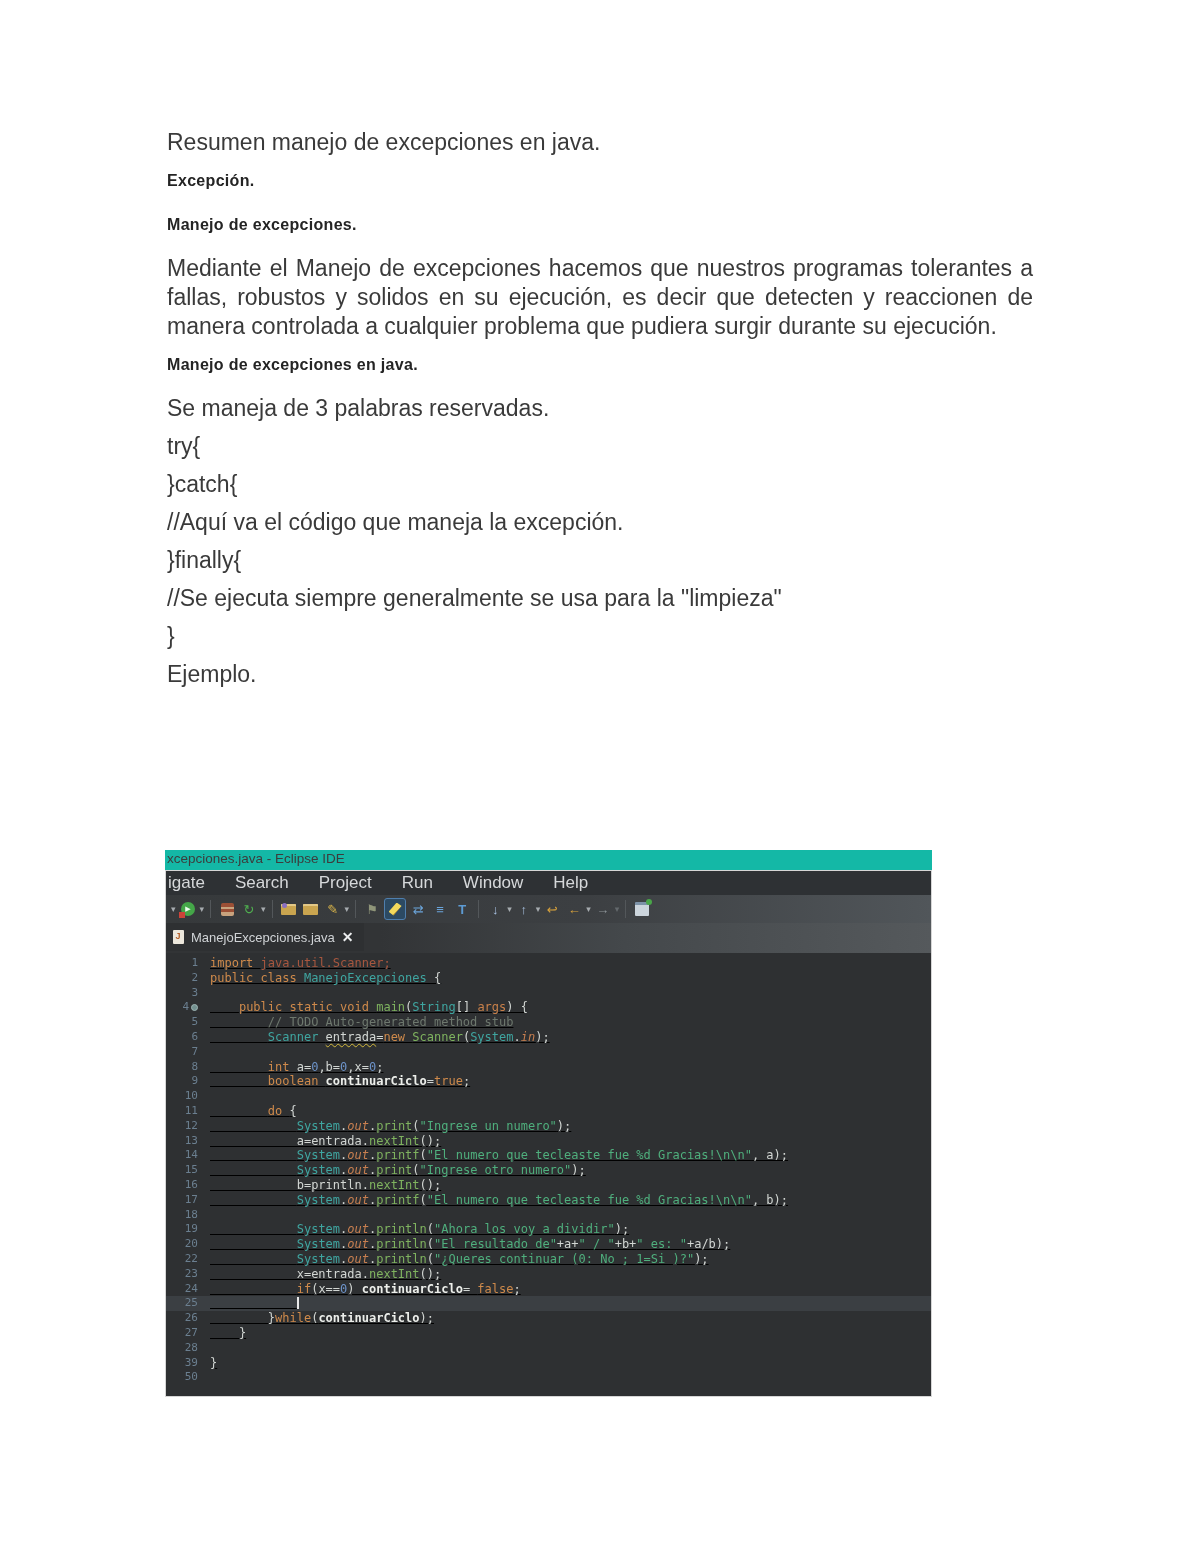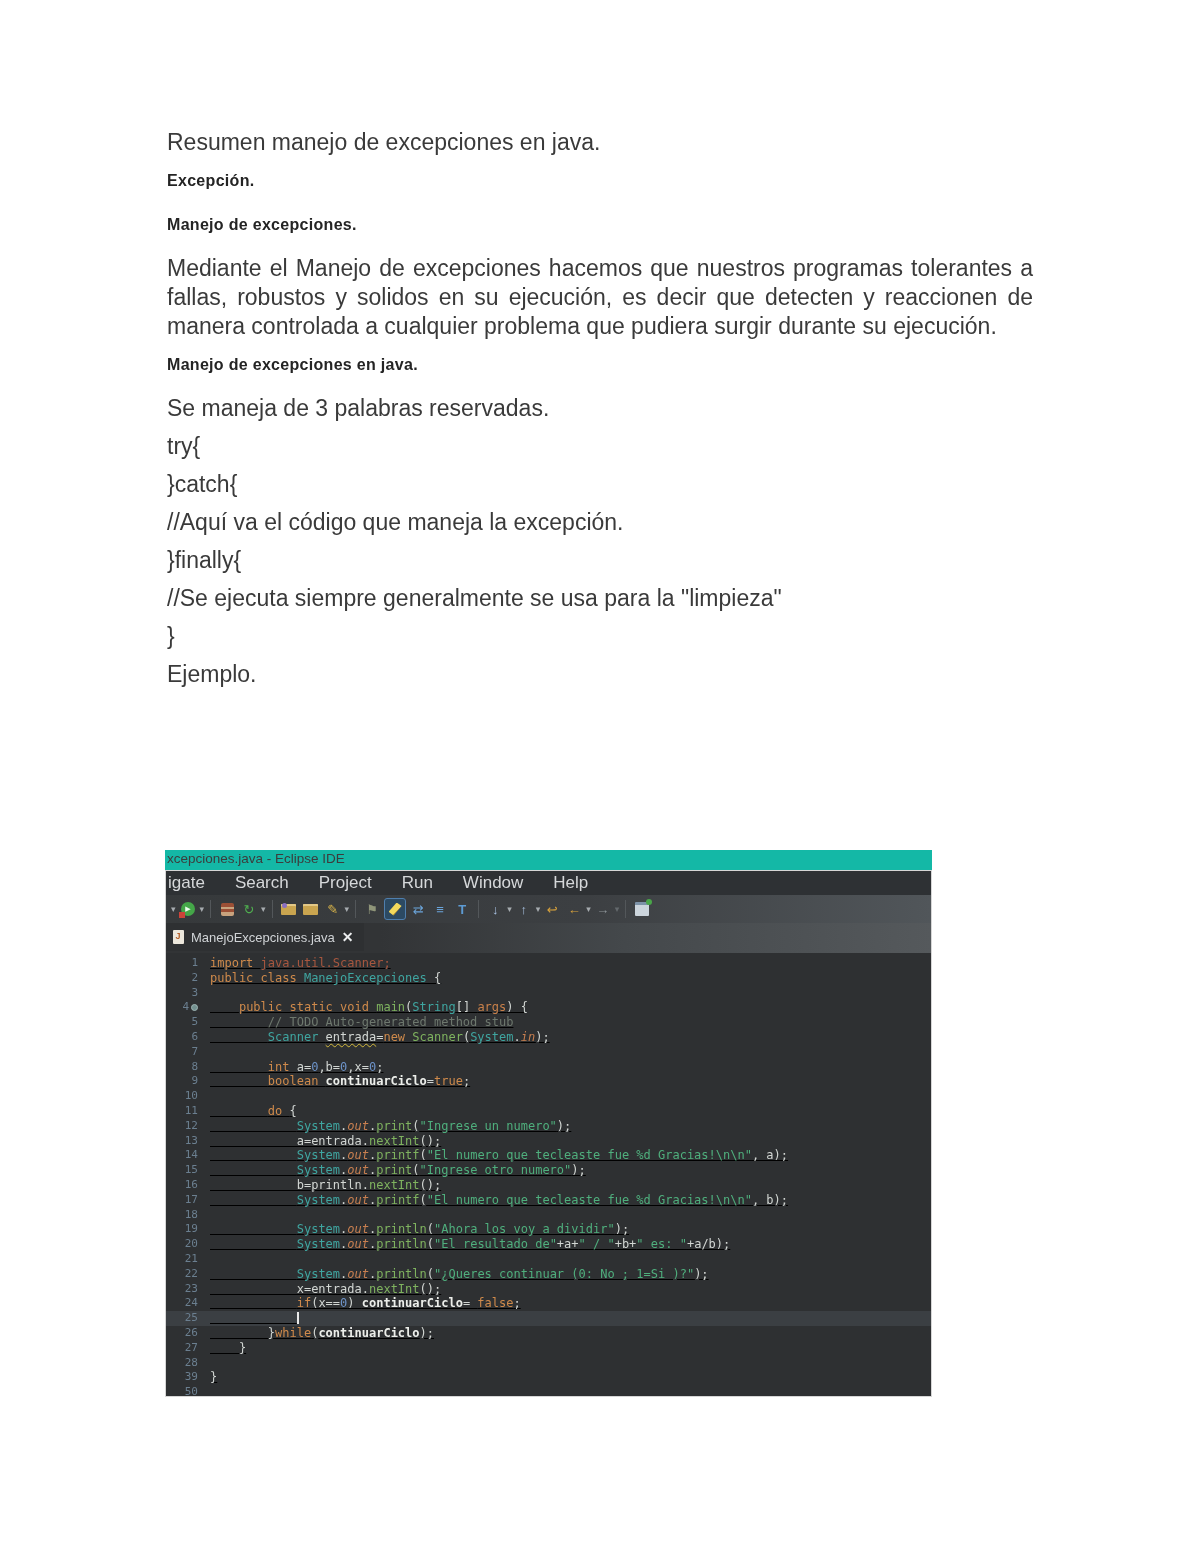--- a/index.html
+++ b/index.html
@@ -141,21 +141,20 @@
           <div class="cl" data-name="code-line"><span class="ln" data-name="line-number">11</span><span class="ct"><span class="tk-v">        </span><span class="tk-k">do </span><span class="tk-v">{</span></span></div>
           <div class="cl" data-name="code-line"><span class="ln" data-name="line-number">12</span><span class="ct"><span class="tk-v">            </span><span class="tk-t">System</span><span class="tk-v">.</span><span class="tk-f">out</span><span class="tk-v">.</span><span class="tk-m">print</span><span class="tk-v">(</span><span class="tk-s">"Ingrese un numero"</span><span class="tk-v">);</span></span></div>
           <div class="cl" data-name="code-line"><span class="ln" data-name="line-number">13</span><span class="ct"><span class="tk-v">            a=entrada.</span><span class="tk-m">nextInt</span><span class="tk-v">();</span></span></div>
           <div class="cl" data-name="code-line"><span class="ln" data-name="line-number">14</span><span class="ct"><span class="tk-v">            </span><span class="tk-t">System</span><span class="tk-v">.</span><span class="tk-f">out</span><span class="tk-v">.</span><span class="tk-m">printf</span><span class="tk-v">(</span><span class="tk-s">"El numero que tecleaste fue %d Gracias!\n\n"</span><span class="tk-v">, a);</span></span></div>
           <div class="cl" data-name="code-line"><span class="ln" data-name="line-number">15</span><span class="ct"><span class="tk-v">            </span><span class="tk-t">System</span><span class="tk-v">.</span><span class="tk-f">out</span><span class="tk-v">.</span><span class="tk-m">print</span><span class="tk-v">(</span><span class="tk-s">"Ingrese otro numero"</span><span class="tk-v">);</span></span></div>
           <div class="cl" data-name="code-line"><span class="ln" data-name="line-number">16</span><span class="ct"><span class="tk-v">            b=println.</span><span class="tk-m">nextInt</span><span class="tk-v">();</span></span></div>
           <div class="cl" data-name="code-line"><span class="ln" data-name="line-number">17</span><span class="ct"><span class="tk-v">            </span><span class="tk-t">System</span><span class="tk-v">.</span><span class="tk-f">out</span><span class="tk-v">.</span><span class="tk-m">printf</span><span class="tk-v">(</span><span class="tk-s">"El numero que tecleaste fue %d Gracias!\n\n"</span><span class="tk-v">, b);</span></span></div>
           <div class="cl" data-name="code-line"><span class="ln" data-name="line-number">18</span><span class="ct"></span></div>
           <div class="cl" data-name="code-line"><span class="ln" data-name="line-number">19</span><span class="ct"><span class="tk-v">            </span><span class="tk-t">System</span><span class="tk-v">.</span><span class="tk-f">out</span><span class="tk-v">.</span><span class="tk-m">println</span><span class="tk-v">(</span><span class="tk-s">"Ahora los voy a dividir"</span><span class="tk-v">);</span></span></div>
           <div class="cl" data-name="code-line"><span class="ln" data-name="line-number">20</span><span class="ct"><span class="tk-v">            </span><span class="tk-t">System</span><span class="tk-v">.</span><span class="tk-f">out</span><span class="tk-v">.</span><span class="tk-m">println</span><span class="tk-v">(</span><span class="tk-s">"El resultado de"</span><span class="tk-v">+a+</span><span class="tk-s">" / "</span><span class="tk-v">+b+</span><span class="tk-s">" es: "</span><span class="tk-v">+a/b);</span></span></div>
-          <div class="cl" data-name="code-line"><span class="ln" data-name="line-number">21</span><span class="ct"></span></div>
           <div class="cl" data-name="code-line"><span class="ln" data-name="line-number">22</span><span class="ct"><span class="tk-v">            </span><span class="tk-t">System</span><span class="tk-v">.</span><span class="tk-f">out</span><span class="tk-v">.</span><span class="tk-m">println</span><span class="tk-v">(</span><span class="tk-s">"¿Queres continuar (0: No ; 1=Si )?"</span><span class="tk-v">);</span></span></div>
           <div class="cl" data-name="code-line"><span class="ln" data-name="line-number">23</span><span class="ct"><span class="tk-v">            x=entrada.</span><span class="tk-m">nextInt</span><span class="tk-v">();</span></span></div>
           <div class="cl" data-name="code-line"><span class="ln" data-name="line-number">24</span><span class="ct"><span class="tk-v">            </span><span class="tk-k">if</span><span class="tk-v">(x==</span><span class="tk-n">0</span><span class="tk-v">) </span><span class="tk-b">continuarCiclo</span><span class="tk-v">= </span><span class="tk-k">false</span><span class="tk-v">;</span></span></div>
           <div class="cl cur" data-name="code-line"><span class="ln" data-name="line-number">25</span><span class="ct"><span class="tk-v">            </span><span class="caret" data-name="text-cursor"></span></span></div>
           <div class="cl" data-name="code-line"><span class="ln" data-name="line-number">26</span><span class="ct"><span class="tk-v">        }</span><span class="tk-k">while</span><span class="tk-v">(</span><span class="tk-b">continuarCiclo</span><span class="tk-v">);</span></span></div>
           <div class="cl" data-name="code-line"><span class="ln" data-name="line-number">27</span><span class="ct"><span class="tk-v">    }</span></span></div>
           <div class="cl" data-name="code-line"><span class="ln" data-name="line-number">28</span><span class="ct"></span></div>
           <div class="cl" data-name="code-line"><span class="ln" data-name="line-number">39</span><span class="ct"><span class="tk-v">}</span></span></div>
           <div class="cl" data-name="code-line"><span class="ln" data-name="line-number">50</span><span class="ct"></span></div>
         </div>

